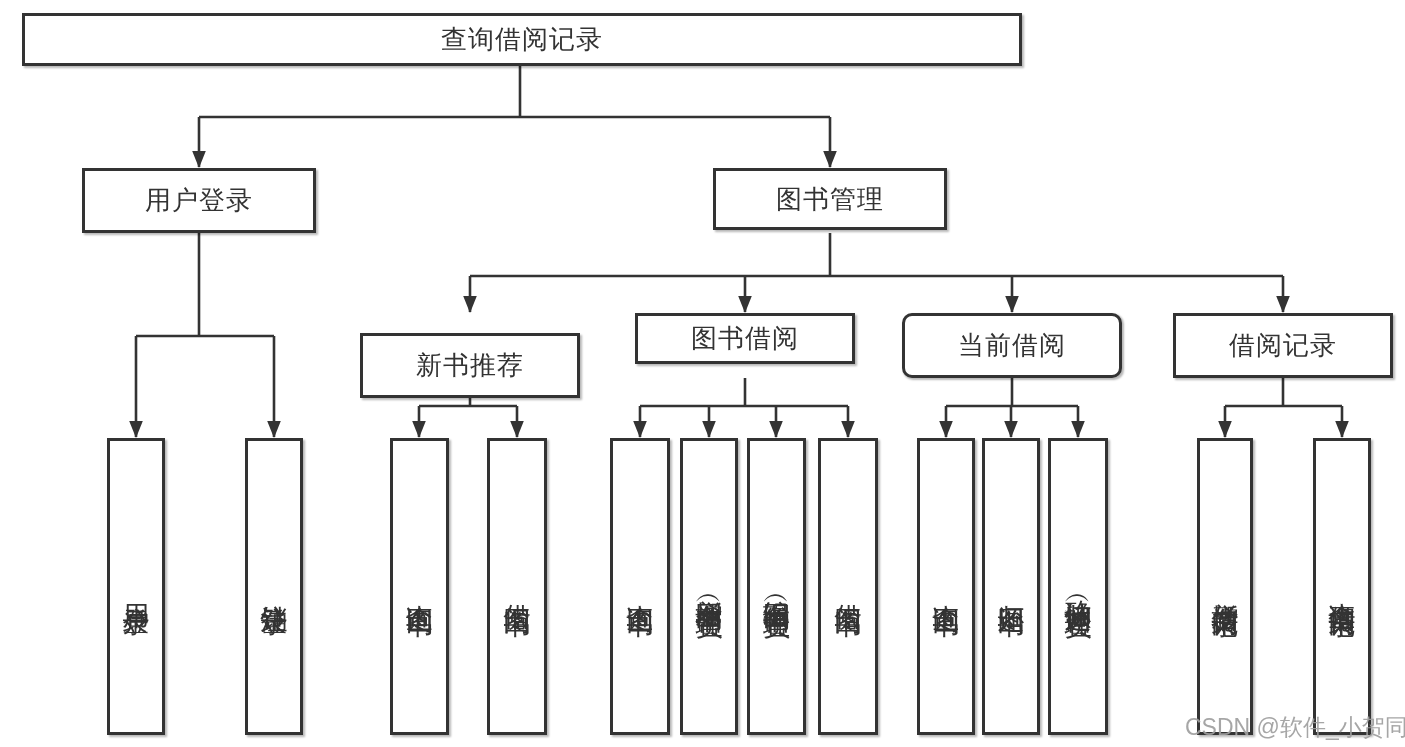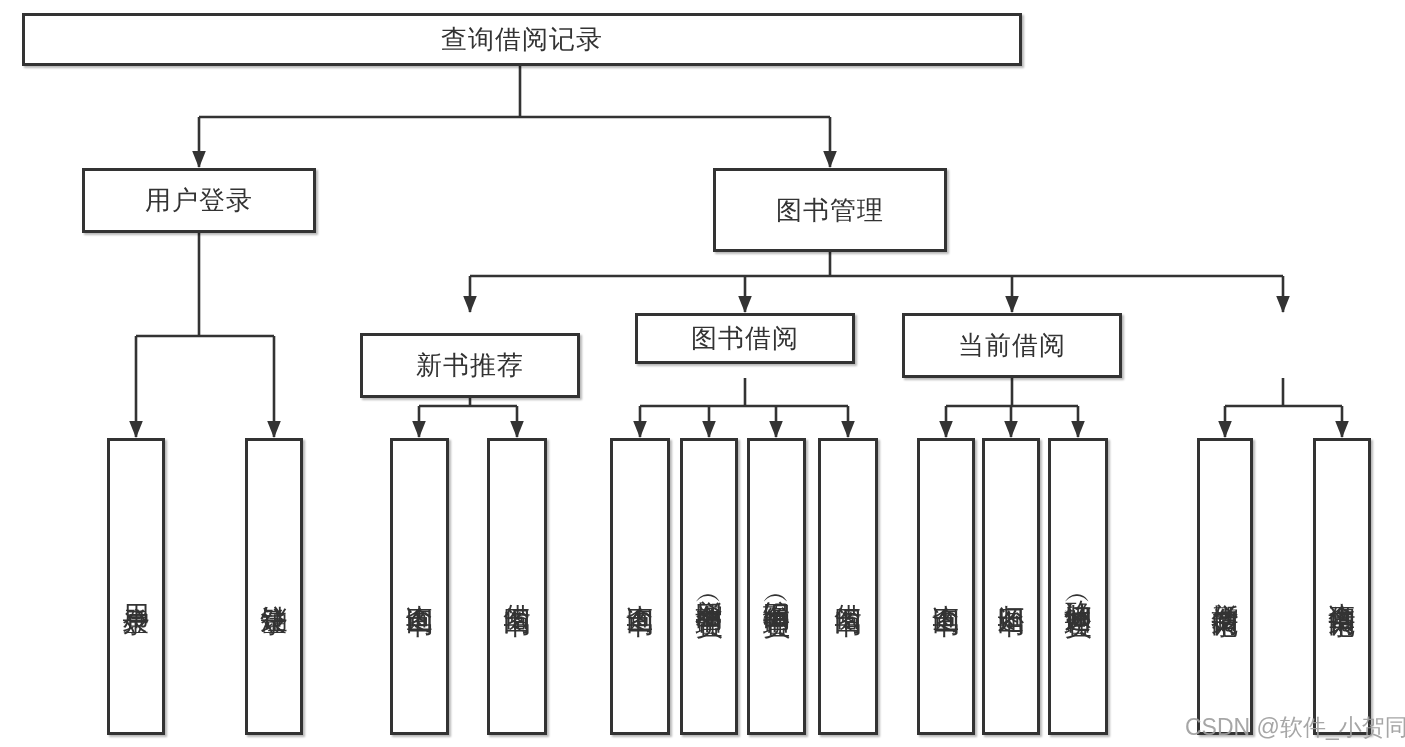--- a/index.html
+++ b/index.html
@@ -127,32 +127,35 @@
     </g>
   </svg>
 
   <div class="box h" style="left:22px; top:13px; width:1000px; height:53px;">
     <span>查询借阅记录</span>
   </div>
 
   <div class="box h" style="left:82px; top:168px; width:234px; height:65px;">
     <span>用户登录</span>
   </div>
-  <div class="box h" style="left:713px; top:168px; width:234px; height:84px;">
+  <div class="box h" style="left:713px; top:168px; width:234px; height:62px;">
     <span>图书管理</span>
   </div>
 
   <div class="box h" style="left:360px; top:313px; width:220px; height:65px;margin-top:20px;">
     <span>新书推荐</span>
   </div>
   <div class="box h" style="left:635px; top:313px; width:220px; height:51px;">
     <span>图书借阅</span>
   </div>
-  <div class="box h" style="left:902px; top:313px; width:220px; height:65px;">
+  <div class="box h" style="left:902px; top:313px; width:220px; height:65px;border-radius:10px;">
     <span>当前借阅</span>
+  </div>
+  <div class="box h" style="left:1173px; top:313px; width:220px; height:65px;">
+    <span>借阅记录</span>
   </div>
 
   <div class="box v" style="left:107px; top:438px; width:58px; height:297px;">
     <span>用户登录</span>
   </div>
   <div class="box v" style="left:245px; top:438px; width:58px; height:297px;">
     <span>注销登录</span>
   </div>
 
   <div class="box v" style="left:390px; top:438px; width:59px; height:297px;">

